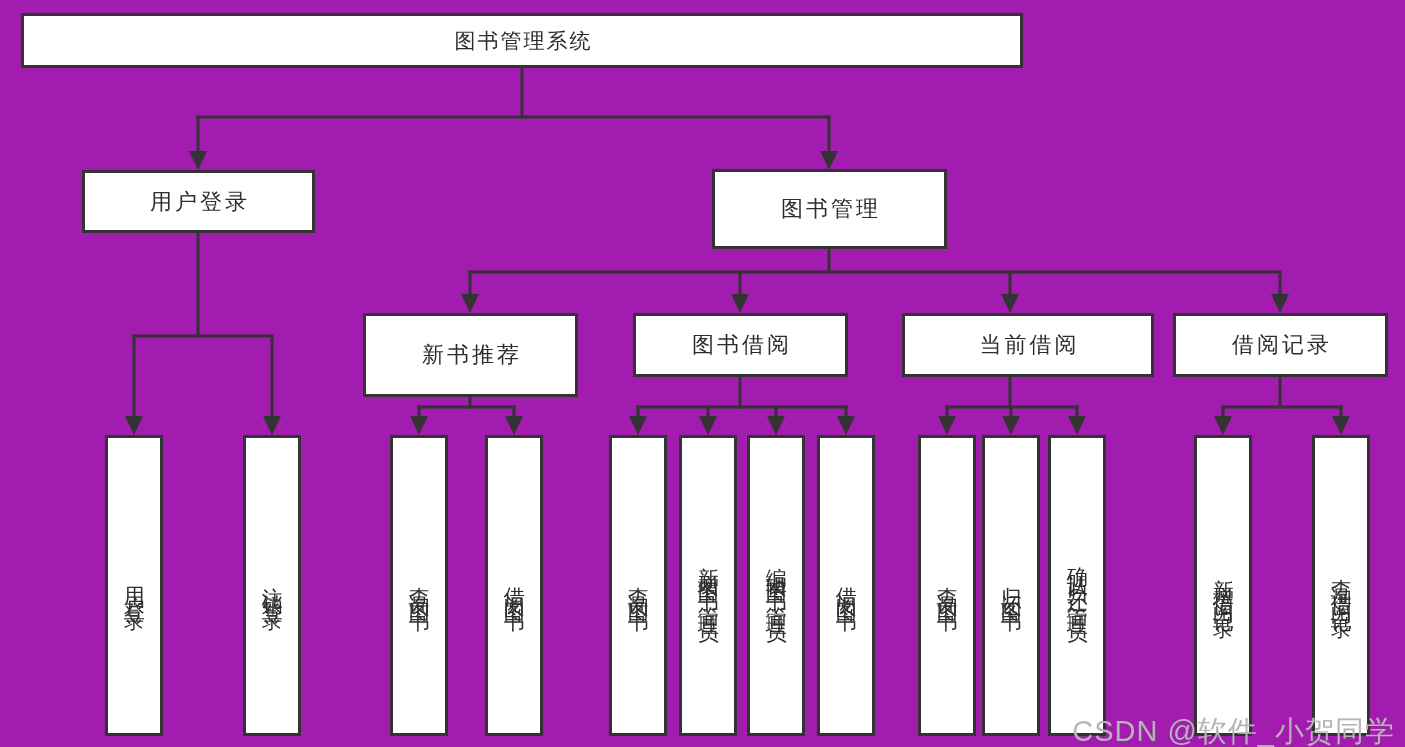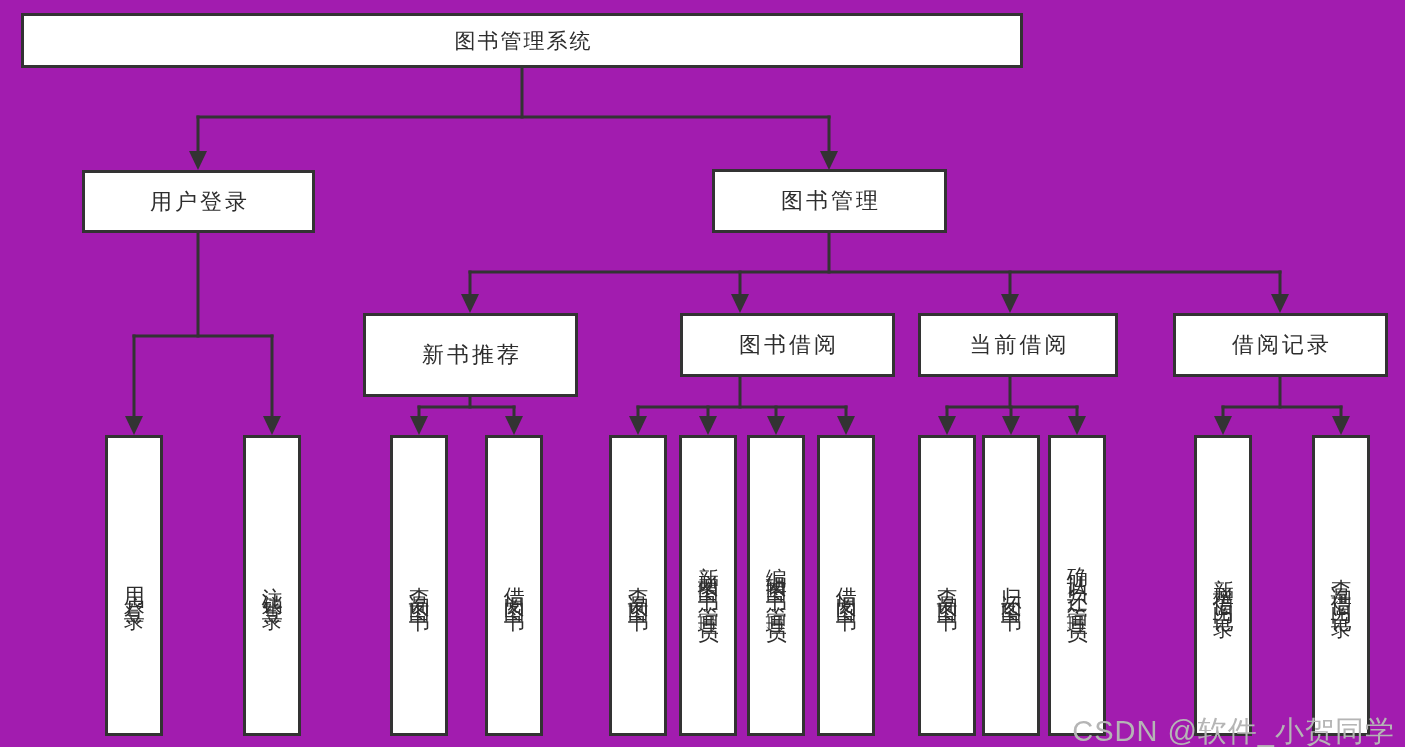--- a/index.html
+++ b/index.html
@@ -123,31 +123,31 @@
       <polygon points="1332,416 1350,416 1341,435" fill="#333333"></polygon>
     </svg>
 
   <div class="node hnode root-node" style="left:21px; top:13px; width:1002px; height:55px;">
     <span>图书管理系统</span>
   </div>
 
   <div class="node hnode" style="left:82px; top:170px; width:233px; height:63px;">
     <span>用户登录</span>
   </div>
-  <div class="node hnode" style="left:712px; top:169px; width:235px; height:64px;">
+  <div class="node hnode" style="left:712px; top:169px; width:235px; height:80px;">
     <span>图书管理</span>
   </div>
 
   <div class="node hnode" style="left:363px; top:313px; width:215px; height:84px;">
     <span>新书推荐</span>
   </div>
-  <div class="node hnode" style="left:633px; top:313px; width:215px; height:64px;margin-left:47px;">
+  <div class="node hnode" style="left:633px; top:313px; width:215px; height:64px;">
     <span>图书借阅</span>
   </div>
-  <div class="node hnode" style="left:902px; top:313px; width:200px; height:64px;margin-left:16px;">
+  <div class="node hnode" style="left:902px; top:313px; width:252px; height:64px;">
     <span>当前借阅</span>
   </div>
   <div class="node hnode" style="left:1173px; top:313px; width:215px; height:64px;">
     <span>借阅记录</span>
   </div>
 
   <div class="node vleaf" style="left:105px; top:435px; width:58px; height:301px;">
     <span>用户登录</span>
   </div>
   <div class="node vleaf" style="left:243px; top:435px; width:58px; height:301px;">

